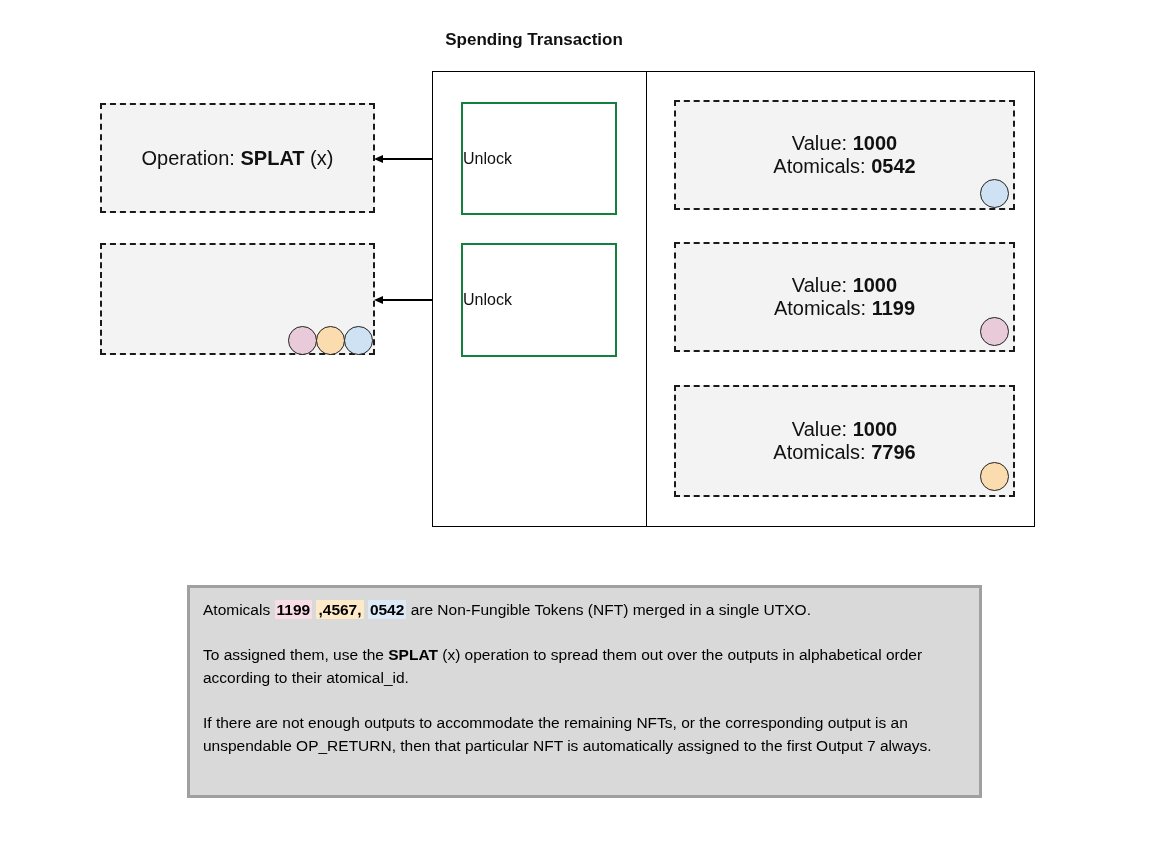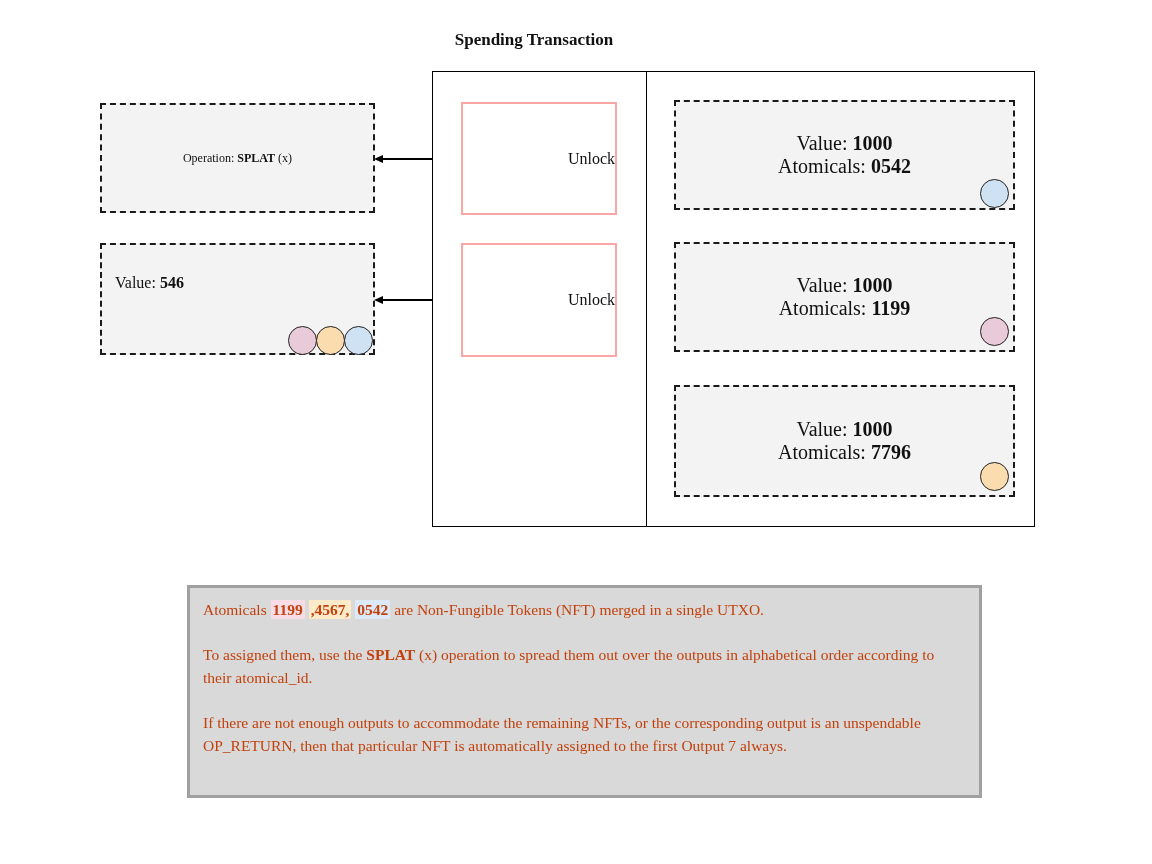--- a/index.html
+++ b/index.html
@@ -1,47 +1,47 @@
 <!DOCTYPE html>
 <html><head>
 <meta charset="utf-8">
 <style>
   html,body{margin:0;padding:0;background:#ffffff;}
   .canvas{
     position:relative;width:1152px;height:864px;background:#ffffff;
-    font-family:Liberation Serif, serif;color:#111;overflow:hidden;
+    font-family:Liberation Sans, sans-serif;color:#111;overflow:hidden;
   }
   .heading{position:absolute;font-weight:bold;font-size:17px;white-space:nowrap;}
   .dashed-box{
     position:absolute;background:#f3f3f3;border:2px dashed #1a1a1a;box-sizing:border-box;
   }
   .center-flex{display:flex;align-items:center;justify-content:center;}
-  .box-text{font-size:12px;line-height:23px;}
+  .box-text{font-size:20px;line-height:23px;}
   .tx-container{position:absolute;border:1px solid #000;box-sizing:border-box;background:#fff;}
   .tx-divider{position:absolute;width:1px;background:#000;}
   .unlock-box{
-    position:absolute;background:#fff;border:2px solid #fca5a5;box-sizing:border-box;
-    display:flex;align-items:center;justify-content:flex-end;font-size:16px;
+    position:absolute;background:#fff;border:2px solid #15803d;box-sizing:border-box;
+    display:flex;align-items:center;justify-content:flex-start;font-size:16px;
   }
   .arrow-line{position:absolute;height:1.5px;background:#000;}
   .arrow-head{
     position:absolute;width:0;height:0;
     border-top:4.5px solid transparent;border-bottom:4.5px solid transparent;
     border-right:9px solid #000;
   }
   .dot{
     position:absolute;width:29px;height:29px;border-radius:50%;
     border:1.5px solid #222;box-sizing:border-box;
   }
   .in2-text{position:absolute;left:13px;top:26px;font-size:16px;line-height:23px;}
   .out-text{text-align:center;font-size:20px;line-height:23px;}
   .b{font-weight:bold;}
   .note-box{
     position:absolute;background:#d9d9d9;border:3px solid #a0a0a0;box-sizing:border-box;
-    font-size:15.5px;line-height:23px;padding:10px 13px;color:#c2410c;
+    font-size:15.5px;line-height:23px;padding:10px 13px;color:#000000;
   }
   .note-box p{margin:0 0 22px 0;}
   .note-box p:last-child{margin-bottom:0;}
   .hl{font-weight:bold;padding:1px 2px;border-radius:1px;}
   .hl-pink{background:#f8dce6;}
   .hl-orange{background:#fdeac9;}
   .hl-blue{background:#dce9f7;}
 </style>
 </head>
 <body>
@@ -50,21 +50,20 @@
 
   <div class="heading" style="left:534px;top:30px;transform:translateX(-50%);">Spending Transaction</div>
   <div class="heading" style="left:115px;top:65px;margin-top:40px;">Previous Inputs</div>
 
   <div class="dashed-box center-flex" style="left:100px;top:103px;width:275px;height:110px;">
     <div class="box-text"><span>Operation: </span><span class="b">SPLAT</span><span> (x)</span></div>
   </div>
 
   <div class="dashed-box" style="left:100px;top:243px;width:275px;height:112px;">
     <div class="in2-text">
-      <div><span>Value: </span><span class="b">546</span></div>
     </div>
     <span class="dot" style="left: 186px; top: 81px; background-color: rgb(233, 202, 216);"></span>
     <span class="dot" style="left: 214px; top: 81px; background-color: rgb(251, 220, 174);"></span>
     <span class="dot" style="left: 242px; top: 81px; background-color: rgb(207, 226, 243);"></span>
   </div>
 
   <div>
     <div class="arrow-line" style="left:380px;top:158px;width:81px;"></div>
     <div class="arrow-head" style="left:374px;top:154.5px;"></div>
   </div>

